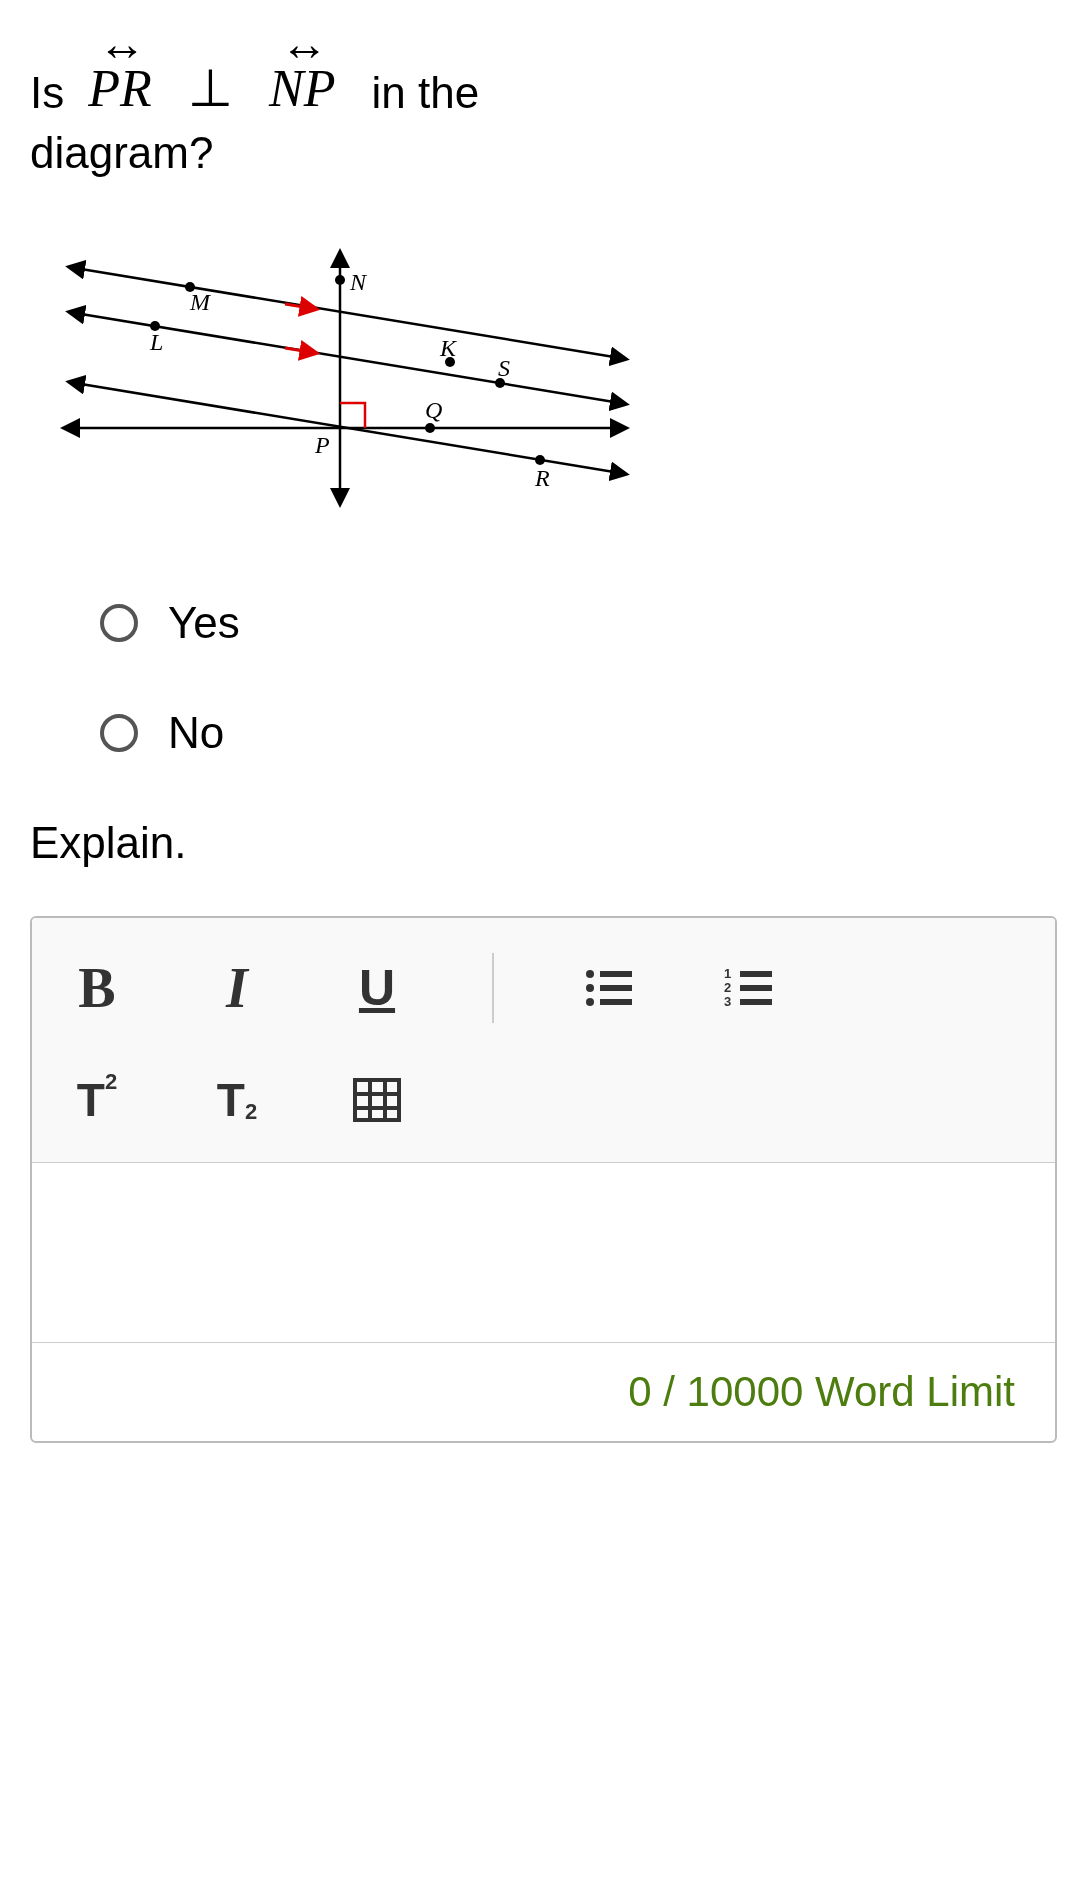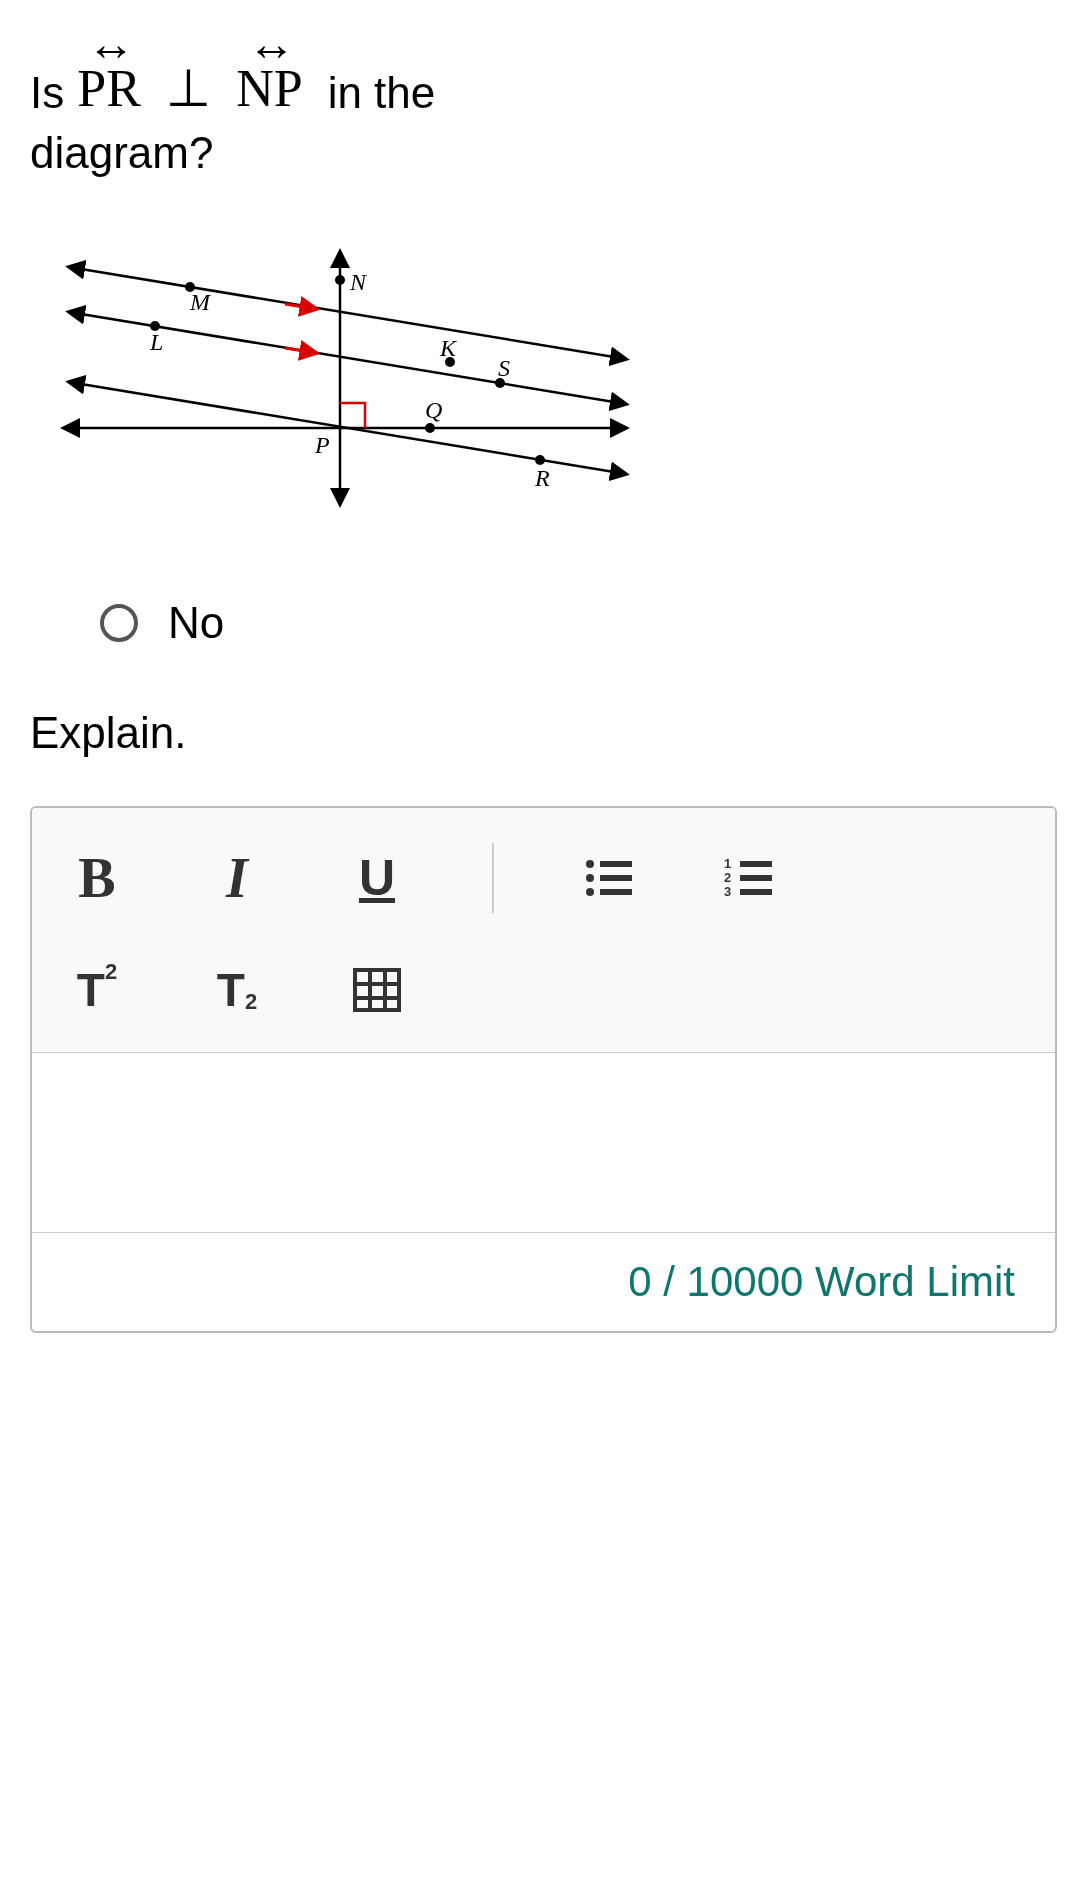--- a/index.html
+++ b/index.html
@@ -8,37 +8,38 @@
     padding: 30px;
     font-family: Arial, Helvetica, sans-serif;
     font-size: 44px;
     color: #000;
     background: #fff;
     width: 1087px;
   }
   .question-line1 {
     display: flex;
     align-items: flex-end;
-    gap: 5px;
+    gap: 16px;
     margin-bottom: 10px;
   }
   .overline-stack {
     display: inline-flex;
     flex-direction: column;
     align-items: center;
     margin: 0 8px;
   }
   .dbl-arrow {
     line-height: 0.6;
     font-size: 48px;
     font-weight: bold;
     letter-spacing: -4px;
   }
   .math-italic {
     font-family: "Times New Roman", serif;
+    font-style: italic;
     font-size: 52px;
   }
   .perp {
     font-family: "Times New Roman", serif;
     font-size: 52px;
     margin: 0 12px;
   }
   .diagram-wrap {
     margin: 60px 0 80px 0;
   }
@@ -103,21 +104,21 @@
   .sup-btn .s { font-size: 22px; position: relative; top: -18px; }
   .sub-btn .s { font-size: 22px; position: relative; top: 12px; }
   .editor-body {
     min-height: 180px;
     border-bottom: 1px solid #ccc;
   }
   .editor-status {
     text-align: right;
     padding: 25px 40px;
     font-size: 42px;
-    color: #0f766e;
+    color: #4d7c0f;
   }
   svg { display: block; }
 </style>
 </head>
 <body>
 
 <div class="question-line1">
   <span>Is</span>
   <span class="overline-stack">
     <span class="dbl-arrow">↔</span>
@@ -174,20 +175,24 @@
   <text x="395" y="180" font-family="Times New Roman" font-style="italic" font-size="24">Q</text>
 
   <text x="285" y="215" font-family="Times New Roman" font-style="italic" font-size="24">P</text>
 
   <circle cx="510" cy="222" r="5" fill="#000"></circle>
   <text x="505" y="248" font-family="Times New Roman" font-style="italic" font-size="24">R</text>
 </svg>
 </div>
 
 <div class="options">
+  <div class="option-row">
+    <div class="radio"></div>
+    <span>Yes</span>
+  </div>
   <div class="option-row">
     <div class="radio"></div>
     <span>No</span>
   </div>
 </div>
 
 <div class="explain-label">Explain.</div>
 
 <div class="editor">
   <div class="toolbar">

